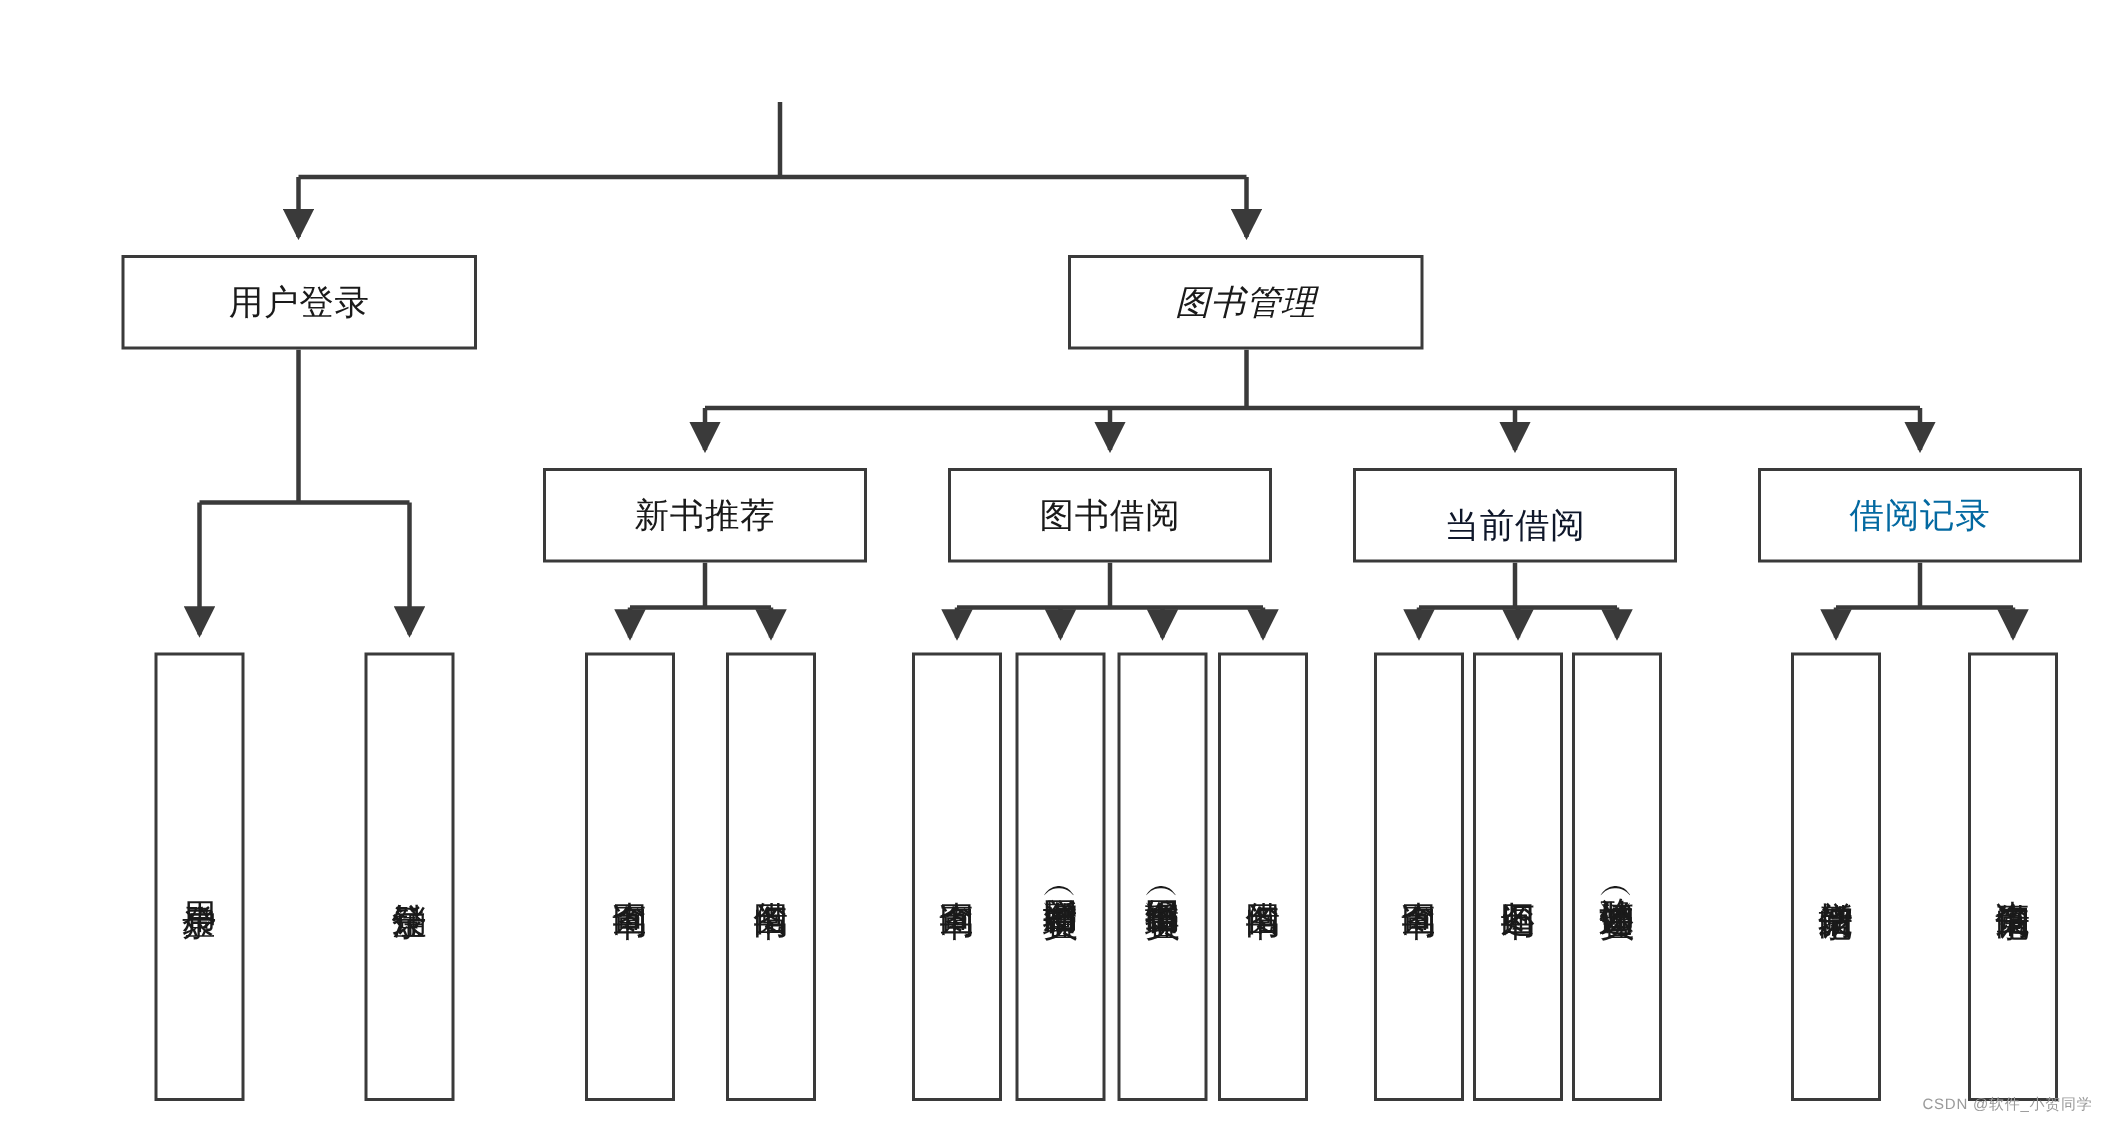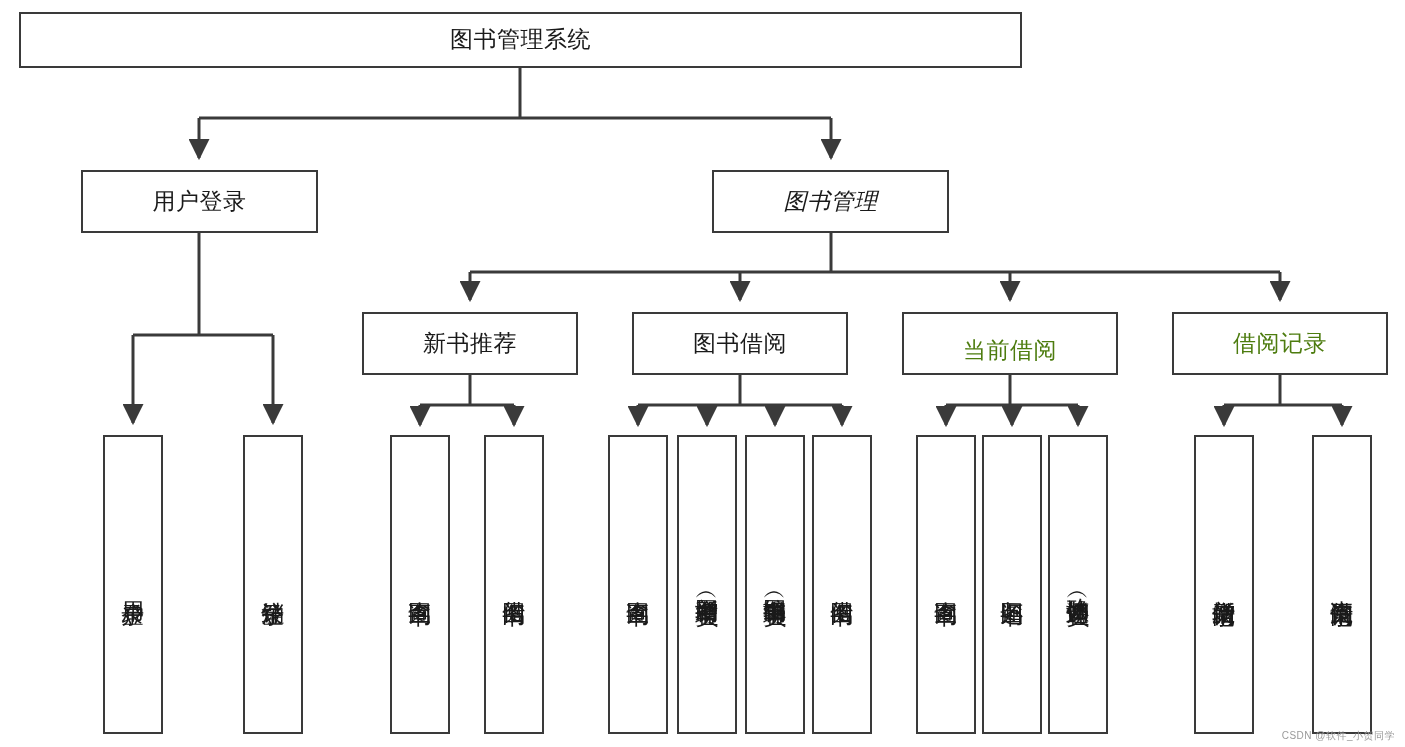--- a/index.html
+++ b/index.html
@@ -123,42 +123,39 @@
     </g>
 
     <g stroke="#3a3a3a" stroke-width="3" fill="none">
       <path d="M 1280 375 L 1280 405"></path>
       <path d="M 1224 405 L 1342 405"></path>
       <path d="M 1224 405 L 1224 425" marker-end="url(#arrow)"></path>
       <path d="M 1342 405 L 1342 425" marker-end="url(#arrow)"></path>
     </g>
   </svg>
 
-  <div class="node-box" style="left: 19px; top: 12px; width: 1003px; height: 56px; border-color: rgb(58, 58, 58); background: rgb(255, 255, 255);">
-    <span class="node-label-h" style="color: rgb(26, 26, 26);">图书管理系统</span>
-  </div>
 
   <div class="node-box" style="left: 81px; top: 170px; width: 237px; height: 63px; border-color: rgb(58, 58, 58); background: rgb(255, 255, 255);">
     <span class="node-label-h" style="color: rgb(26, 26, 26);">用户登录</span>
   </div>
   <div class="node-box" style="left: 712px; top: 170px; width: 237px; height: 63px; border-color: rgb(58, 58, 58); background: rgb(255, 255, 255); font-style: italic;">
     <span class="node-label-h" style="color: rgb(26, 26, 26);">图书管理</span>
   </div>
 
   <div class="node-box" style="left: 362px; top: 312px; width: 216px; height: 63px; border-color: rgb(58, 58, 58); background: rgb(255, 255, 255);">
     <span class="node-label-h" style="color: rgb(26, 26, 26);">新书推荐</span>
   </div>
   <div class="node-box" style="left: 632px; top: 312px; width: 216px; height: 63px; border-color: rgb(58, 58, 58); background: rgb(255, 255, 255);">
     <span class="node-label-h" style="color: rgb(26, 26, 26);">图书借阅</span>
   </div>
   <div class="node-box" style="left: 902px; top: 312px; width: 216px; height: 63px; border-color: rgb(58, 58, 58); background: rgb(255, 255, 255);">
-    <span class="node-label-h" style="color: #4d7c0f; margin-top: 15px;">当前借阅</span>
+    <span class="node-label-h" style="color: #0f172a; margin-top: 15px;">当前借阅</span>
   </div>
   <div class="node-box" style="left: 1172px; top: 312px; width: 216px; height: 63px; border-color: rgb(58, 58, 58); background: rgb(255, 255, 255);">
-    <span class="node-label-h" style="color: #4d7c0f; font-family: Liberation Serif, serif;">借阅记录</span>
+    <span class="node-label-h" style="color: #0369a1; font-family: Liberation Serif, serif;">借阅记录</span>
   </div>
 
   <div class="node-box" style="left: 103px; top: 435px; width: 60px; height: 299px; border-color: rgb(58, 58, 58); background: rgb(255, 255, 255);">
     <span class="node-label-v" style="color: rgb(26, 26, 26);">用户登录</span>
   </div>
   <div class="node-box" style="left: 243px; top: 435px; width: 60px; height: 299px; border-color: rgb(58, 58, 58); background: rgb(255, 255, 255);">
     <span class="node-label-v" style="color: rgb(26, 26, 26);">注销登录</span>
   </div>
   <div class="node-box" style="left: 390px; top: 435px; width: 60px; height: 299px; border-color: rgb(58, 58, 58); background: rgb(255, 255, 255);">
     <span class="node-label-v" style="color: rgb(26, 26, 26);">查询图书</span>

